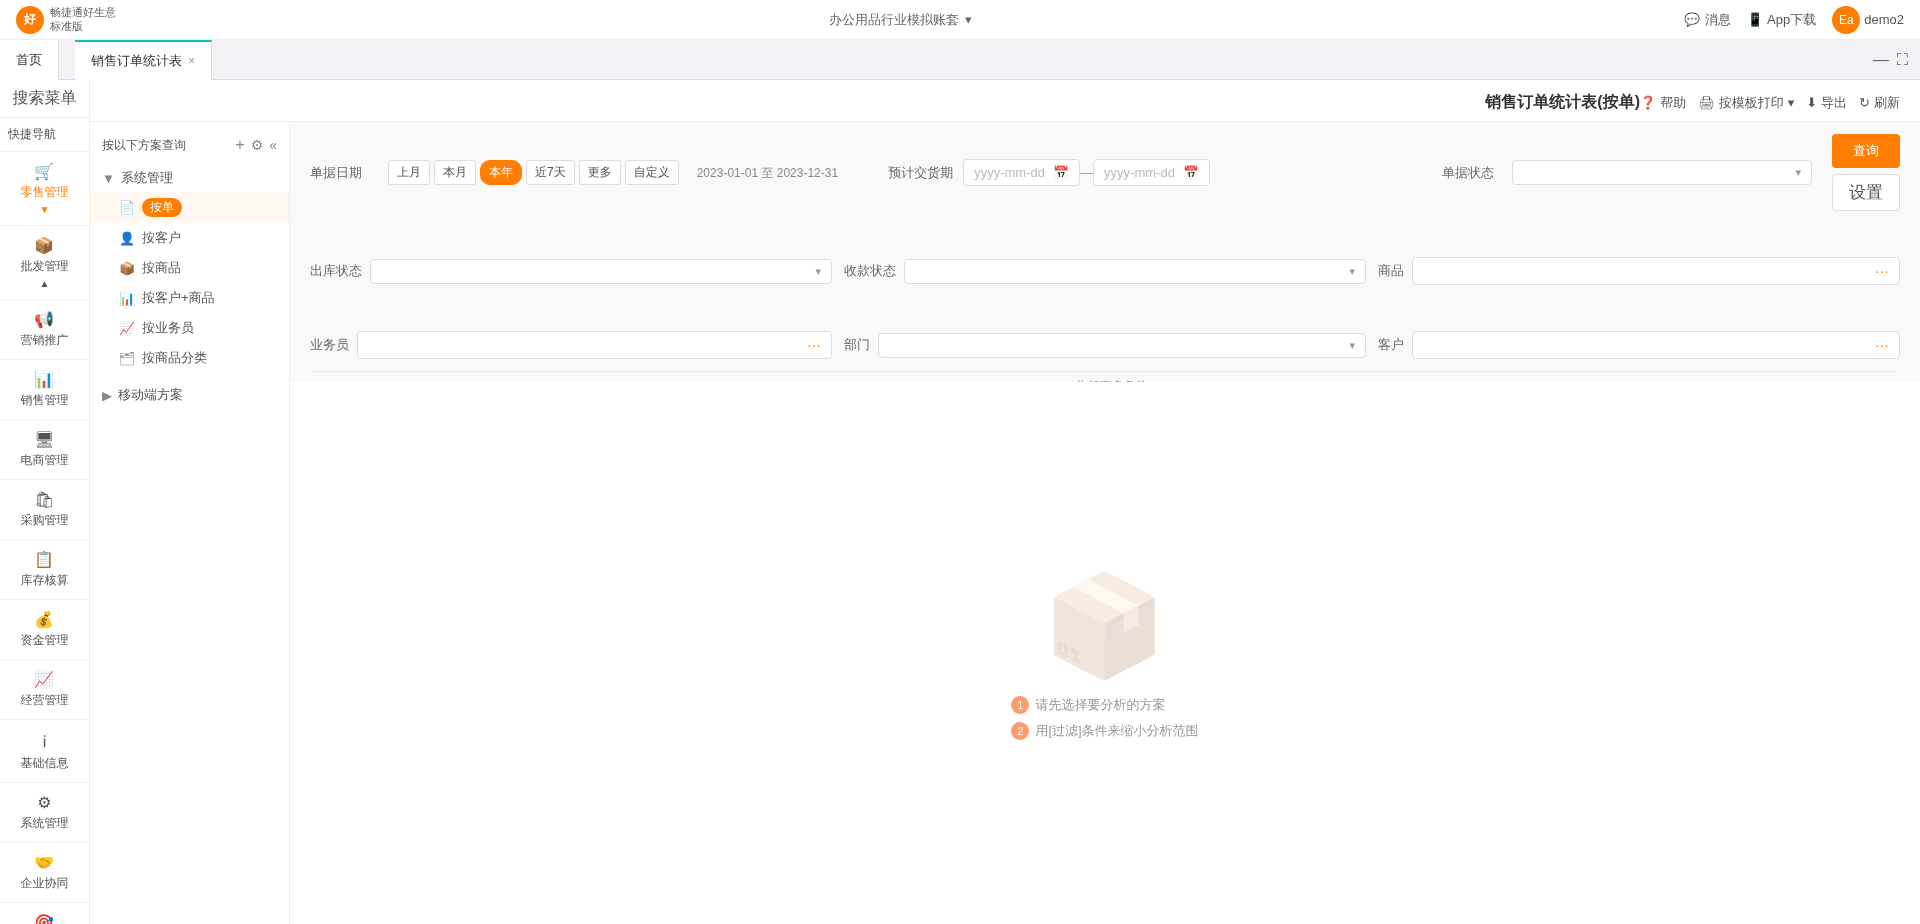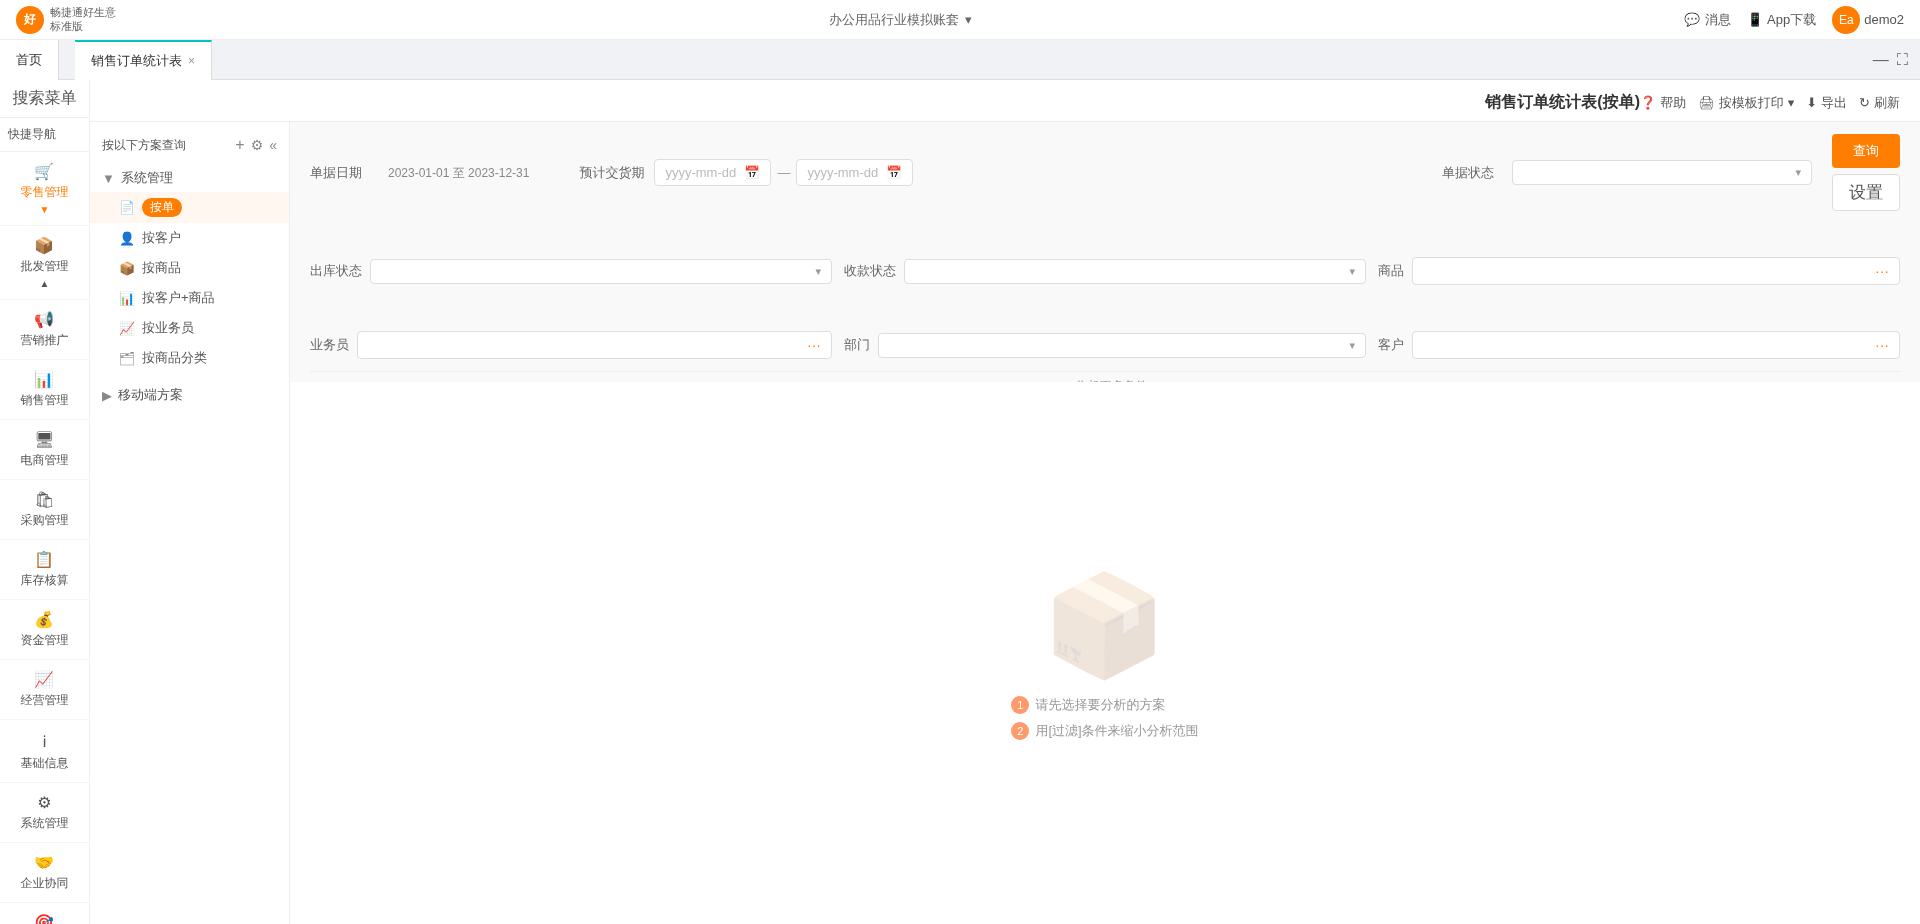--- a/index.html
+++ b/index.html
@@ -186,21 +186,21 @@
       min-width: 120px;
       color: #333;
       display: flex;
       align-items: center;
       justify-content: space-between;
       cursor: pointer;
     }
     .date-range {
       display: flex;
       align-items: center;
-      gap: 6px;
+      gap: 0;
       flex: 1;
     }
     .date-input {
       border: 1px solid #ddd;
       border-radius: 4px;
       padding: 5px 10px;
       font-size: 13px;
       background: #fff;
       color: #bbb;
       display: flex;
@@ -504,20 +504,28 @@
           </div>
         </div>
       </div>
 
       <div style="flex:1; display:flex; flex-direction:column; overflow:hidden; position:relative;">
 
         <div class="filter-area" style="flex:none; max-height:260px;">
 
           <div class="filter-row">
             <span class="filter-label">单据日期</span>
+            <div class="date-btn-group">
+              <button class="date-btn">上月</button>
+              <button class="date-btn">本月</button>
+              <button class="date-btn active">本年</button>
+              <button class="date-btn">近7天</button>
+              <button class="date-btn">更多</button>
+              <button class="date-btn">自定义</button>
+            </div>
             <div style="margin-left:8px">
               <div class="date-range-text">2023-01-01 至 2023-12-31</div>
             </div>
 
             <span class="filter-label" style="margin-left:40px">预计交货期</span>
             <div class="date-range">
               <div class="date-input">
                 <span>yyyy-mm-dd</span>
                 <span style="color:#ccc;margin-left:4px">📅</span>
               </div>

